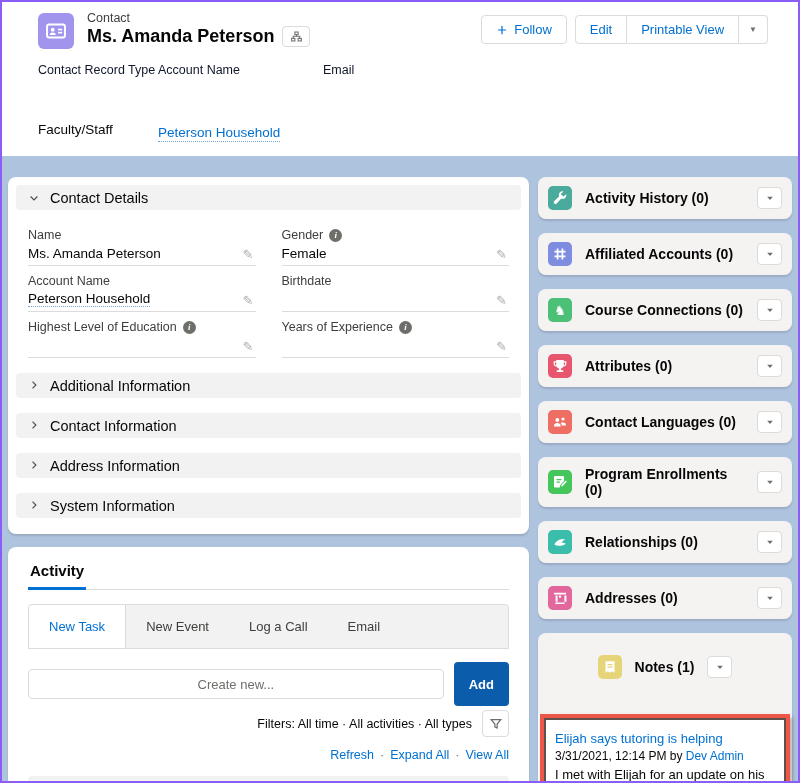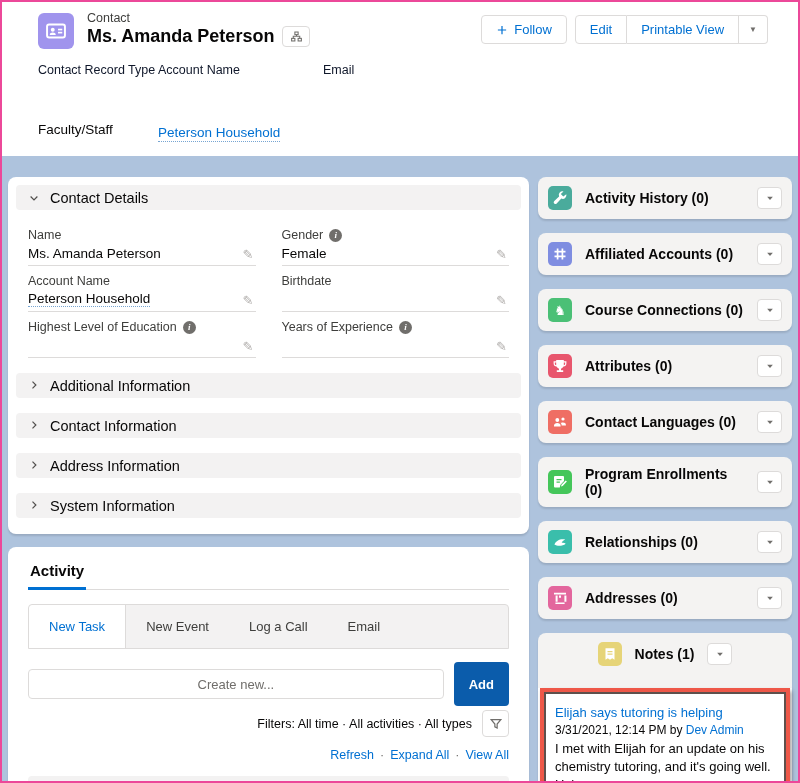--- a/index.html
+++ b/index.html
@@ -1,19 +1,19 @@
 <!DOCTYPE html>
 <html><head>
 <meta charset="utf-8">
 <style>
   * { margin:0; padding:0; box-sizing:border-box; }
   html,body { width:800px; height:783px; }
   body { font-family:"Liberation Sans", sans-serif; }
   .frame {
-    width:800px; height:783px; border:2px solid #ec4899;
+    width:800px; height:783px; border:2px solid #8b5cf6;
     background:#aec3dd; overflow:hidden; position:relative;
   }
   
   .page-header { background:#fff; padding:9px 30px 14px 36px; }
   .header-top { display:flex; align-items:flex-start; }
   .entity-icon { width:36px; height:36px; border-radius:6px; background:#a094ed;
     display:flex; align-items:center; justify-content:center; flex:0 0 auto; margin-top:2px; }
   .entity-icon svg { width:26px; height:26px; }
   .title-block { margin-left:13px; flex:1; min-width:0; }
   .entity-label { font-size:12.5px; color:#3e3e3c; margin-bottom:1px; }
@@ -92,21 +92,21 @@
   .rel-card { background:#f4f3f2; border-radius:8px; box-shadow:0 2px 2px rgba(0,0,0,.12);
     padding:9px 10px; display:flex; align-items:center; gap:13px; }
   .rel-icon { width:24px; height:24px; border-radius:5px; display:flex; align-items:center;
     justify-content:center; flex:0 0 auto; }
   .rel-icon svg { width:16px; height:16px; }
   .rel-label { font-size:14px; font-weight:700; color:#080707; flex:1; cursor:pointer; }
   .dd-btn { width:25px; height:22px; background:#fff; border:1px solid #dddbda; border-radius:4px;
     display:flex; align-items:center; justify-content:center; cursor:pointer; flex:0 0 auto; }
   .dd-btn svg { width:10px; height:10px; }
   .notes-card { padding:0; display:flex; flex-direction:column; }
-  .notes-head { padding:9px 10px; display:flex; align-items:center; gap:13px; }
+  .notes-head { padding:22px 10px; display:flex; align-items:center; gap:13px; }
   .notes-body { background:#fff; border-radius:0 0 8px 8px; }
   .note-annotation { border:4px solid #ee5748; box-shadow:inset 0 0 0 2px #5e504c, 2px 3px 4px rgba(50,30,30,.4);
     background:#fff; margin:0 2px; padding:13px 11px 14px 11px; }
   .note-title { font-size:13px; color:#0070d2; cursor:pointer; }
   .note-meta { font-size:12px; color:#080707; margin-top:3px; }
   .note-body { font-size:13px; color:#080707; line-height:1.4; margin-top:3px; }
   .view-all-row { text-align:center; padding:9px 0 10px 0; font-size:13px; }
 </style>
 </head>
 <body>

